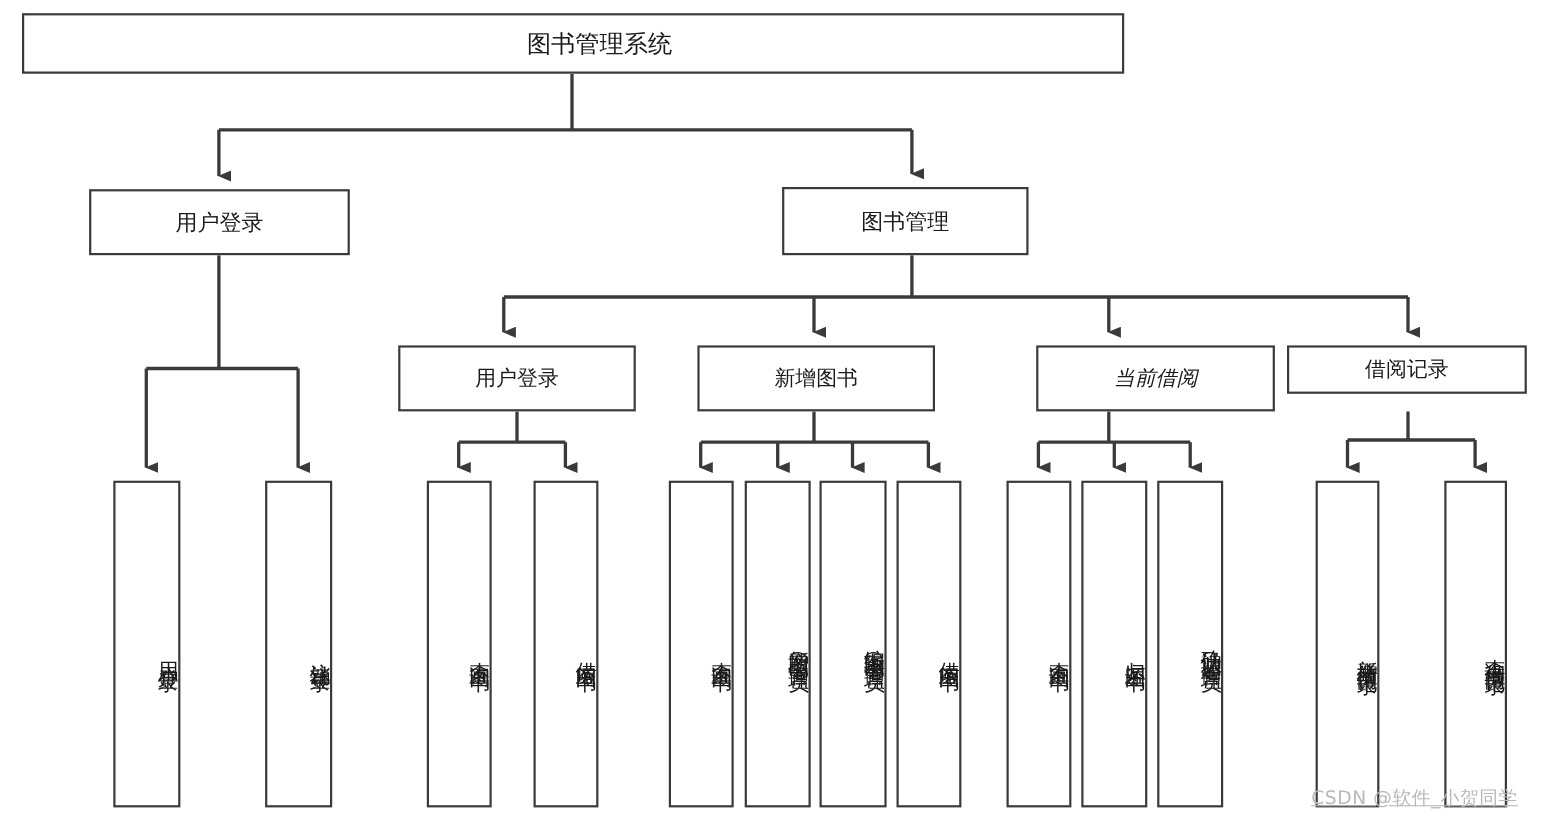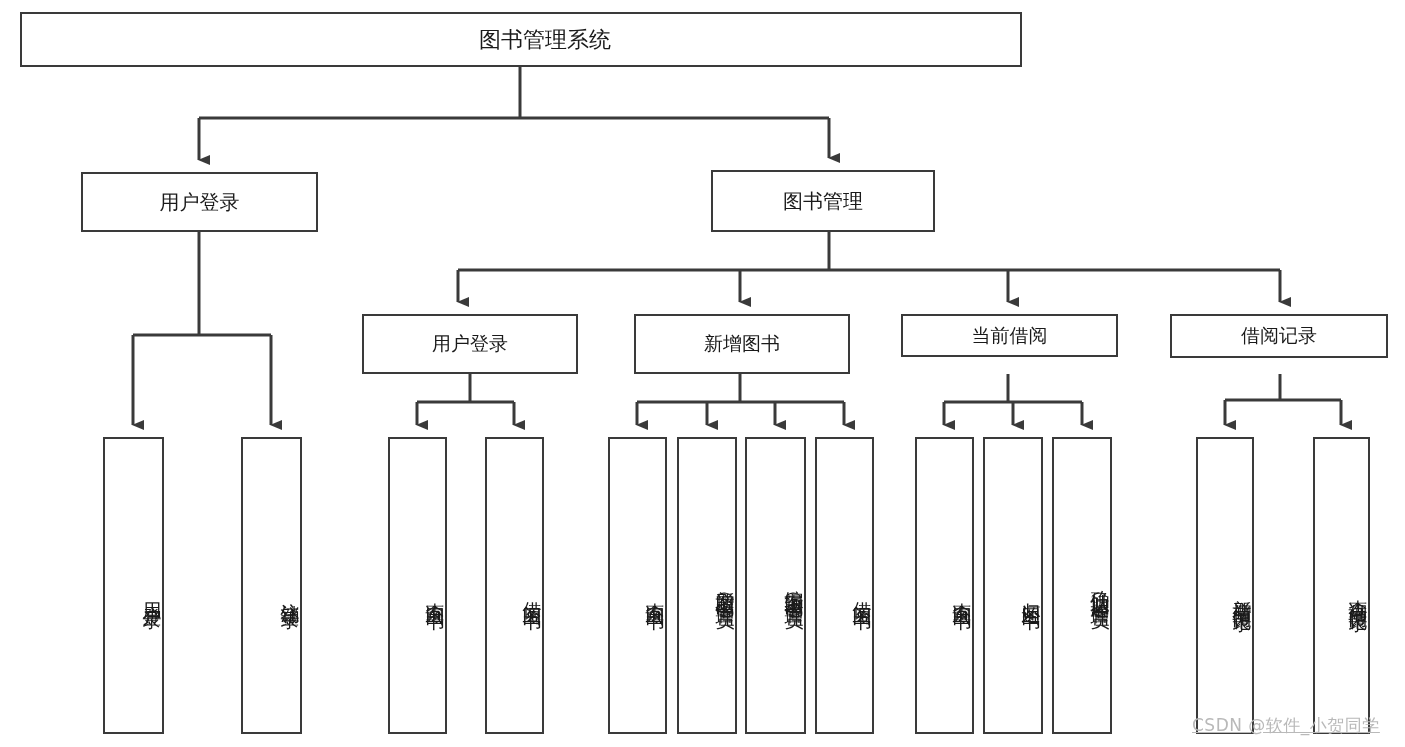--- a/index.html
+++ b/index.html
@@ -122,21 +122,21 @@
     </g>
   </svg>
 
   <div class="node root" style="left:20px; top:12px; width:1002px; height:55px;padding-left:48px;">图书管理系统</div>
 
   <div class="node lvl2" style="left:81px; top:172px; width:237px; height:60px;">用户登录</div>
   <div class="node lvl2" style="left:711px; top:170px; width:224px; height:62px;">图书管理</div>
 
   <div class="node lvl3" style="left:362px; top:314px; width:216px; height:60px;">用户登录</div>
   <div class="node lvl3" style="left:634px; top:314px; width:216px; height:60px;">新增图书</div>
-  <div class="node lvl3" style="left:901px; top:314px; width:217px; height:43px;">当前借阅</div>
+  <div class="node lvl3" style="left:942px; top:314px; width:217px; height:60px;font-style:italic;">当前借阅</div>
   <div class="node lvl3" style="left:1170px; top:314px; width:218px; height:44px;">借阅记录</div>
 
   <div class="node leaf" style="left:103px; top:437px; width:61px; height:297px;">用户登录</div>
   <div class="node leaf" style="left:241px; top:437px; width:61px; height:297px;">注销登录</div>
 
   <div class="node leaf" style="left:388px; top:437px; width:59px; height:297px;">查询图书</div>
   <div class="node leaf" style="left:485px; top:437px; width:59px; height:297px;">借阅图书</div>
 
   <div class="node leaf" style="left:608px; top:437px; width:59px; height:297px;">查询图书</div>
   <div class="node leaf tall" style="left:677px; top:437px; width:60px; height:297px;">新增图书（管理员）</div>

